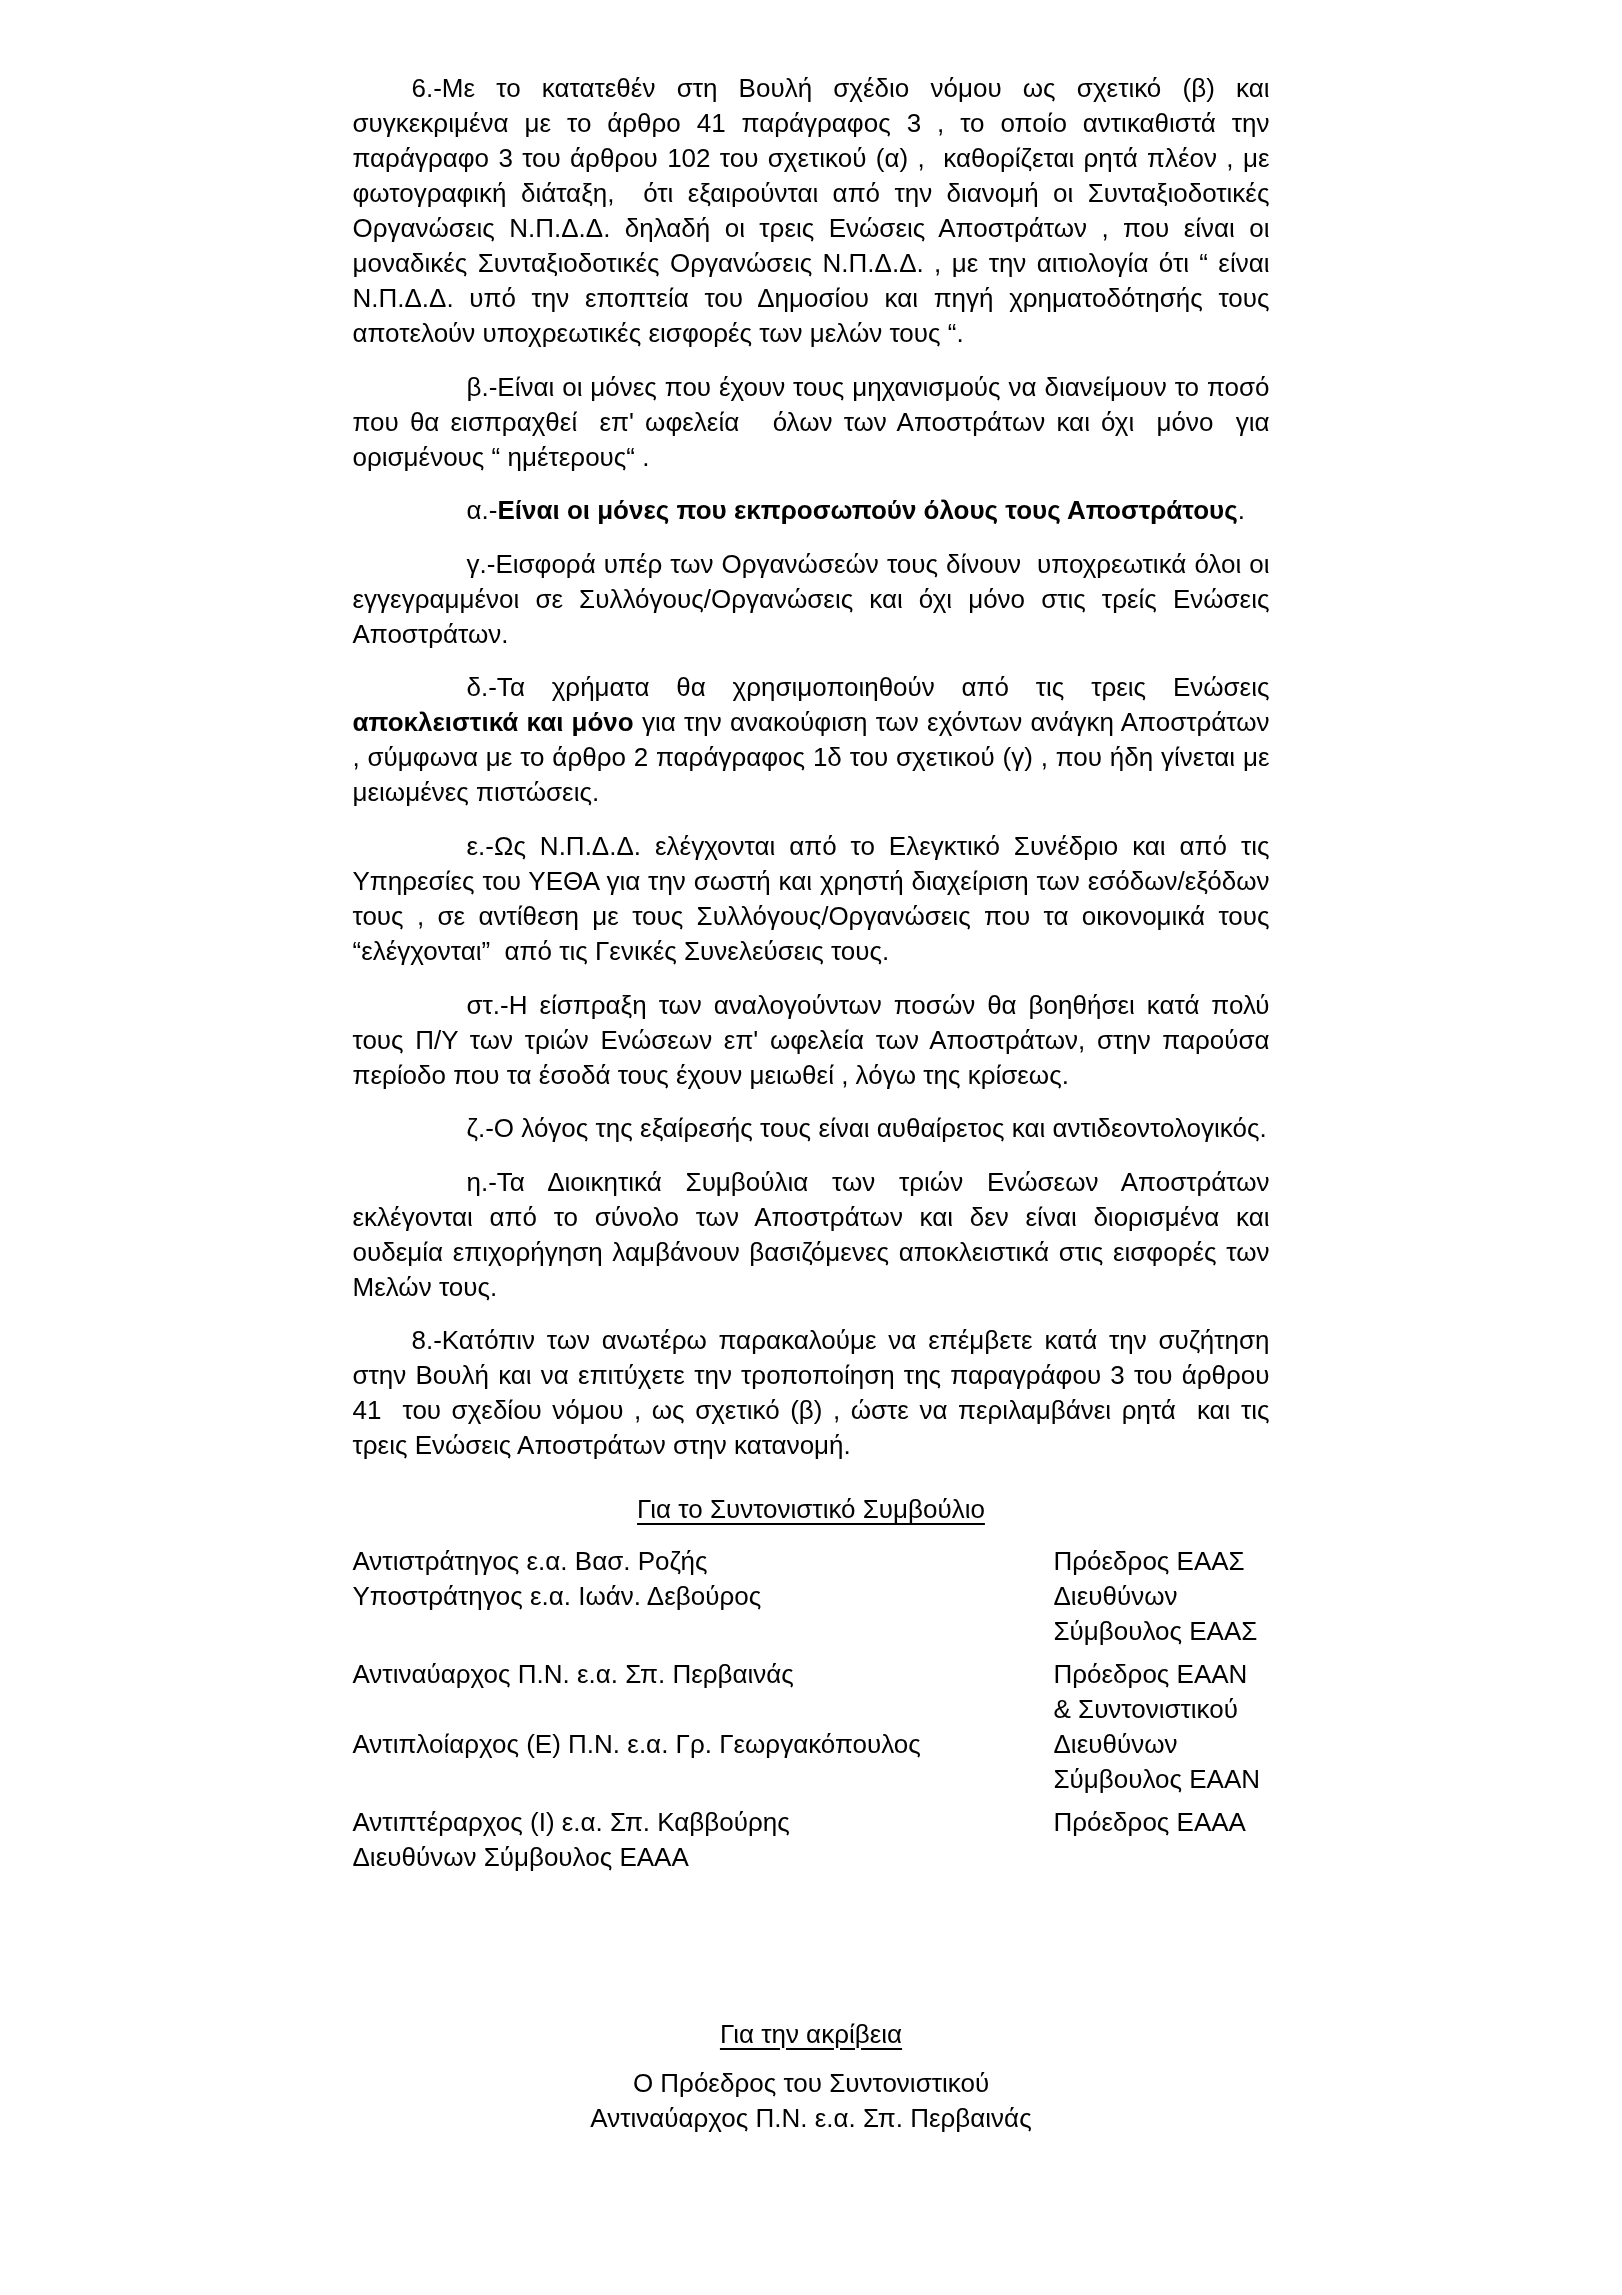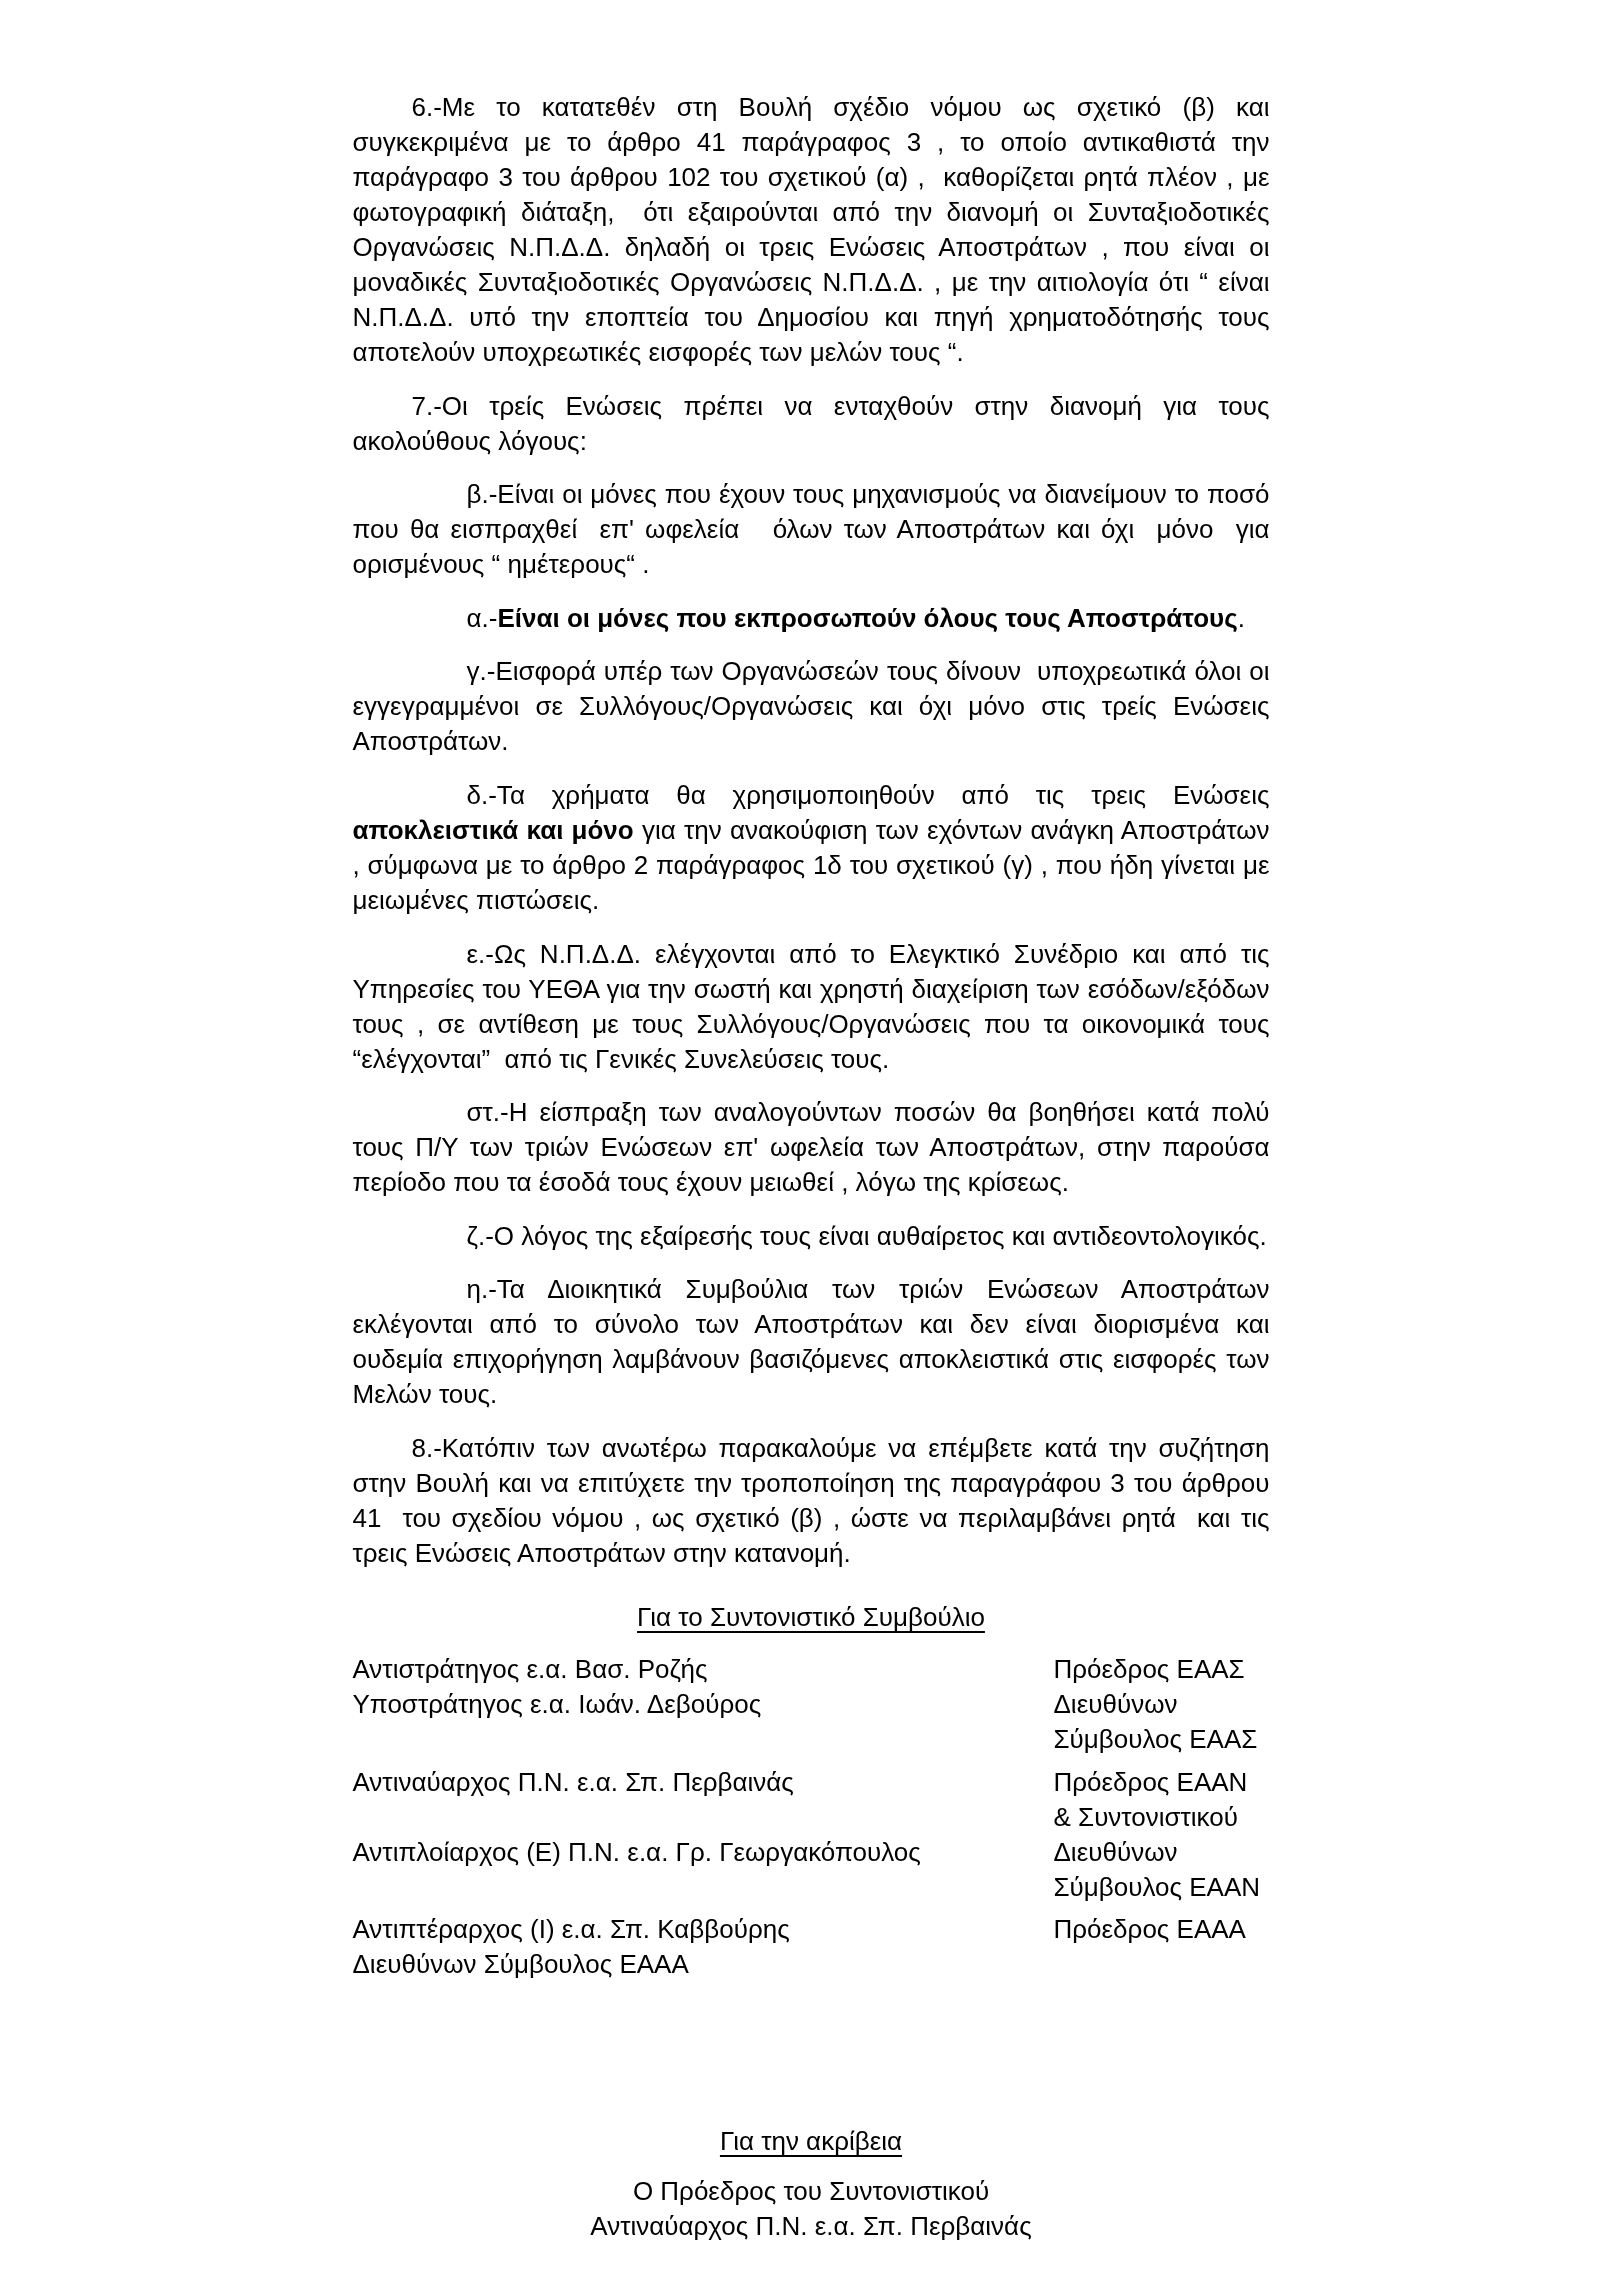--- a/index.html
+++ b/index.html
@@ -7,21 +7,21 @@
     position: relative;
     width: 1407px;
     height: 2295px;
     margin: 0 auto;
     background: #ffffff;
     color: #000000;
     font-family: "Liberation Sans", sans-serif;
     font-size: 26px;
     line-height: 35px;
     box-sizing: border-box;
-    padding: 90px 245px 0 245px;
+    padding: 71px 245px 0 245px;
     overflow: hidden;
   }
   .para {
     margin: 0 0 18.6px 0;
     text-align: justify;
   }
   .para.numbered { text-indent: 59px; }
   .para.lettered { text-indent: 114px; }
   .b { font-weight: bold; }
   .sig-heading {
@@ -44,21 +44,20 @@
   }
   .closing-heading { margin-bottom: 14.4px; }
   .closing-line { }
 </style>
 </head>
 <body>
 
 <div class="page">
   <div id="paragraphs">
       <p class="para numbered"><span>6.-Με το κατατεθέν στη Βουλή σχέδιο νόμου ως σχετικό (β) και συγκεκριμένα με το άρθρο 41 παράγραφος 3 , το οποίο αντικαθιστά την παράγραφο 3 του άρθρου 102 του σχετικού (α) ,&nbsp; καθορίζεται ρητά πλέον , με φωτογραφική διάταξη,&nbsp; ότι εξαιρούνται από την διανομή οι Συνταξιοδοτικές Οργανώσεις Ν.Π.Δ.Δ. δηλαδή οι τρεις Ενώσεις Αποστράτων , που είναι οι μοναδικές Συνταξιοδοτικές Οργανώσεις Ν.Π.Δ.Δ. , με την αιτιολογία ότι “ είναι Ν.Π.Δ.Δ. υπό την εποπτεία του Δημοσίου και πηγή χρηματοδότησής τους αποτελούν υποχρεωτικές εισφορές των μελών τους “.</span></p>
-      <p class="para numbered"><span>7.-Οι τρείς Ενώσεις πρέπει να ενταχθούν στην διανομή για τους ακολούθους λόγους:</span></p>
       <p class="para lettered"><span>β.-Είναι οι μόνες που έχουν τους μηχανισμούς να διανείμουν το ποσό που θα εισπραχθεί&nbsp; επ' ωφελεία&nbsp;&nbsp; όλων των Αποστράτων και όχι&nbsp; μόνο&nbsp; για ορισμένους “ ημέτερους“ .</span></p>
       <p class="para lettered"><span>α.-</span><span class="b">Είναι οι μόνες που εκπροσωπούν όλους τους Αποστράτους</span><span>.</span></p>
       <p class="para lettered"><span>γ.-Εισφορά υπέρ των Οργανώσεών τους δίνουν&nbsp; υποχρεωτικά όλοι οι εγγεγραμμένοι σε Συλλόγους/Οργανώσεις και όχι μόνο στις τρείς Ενώσεις Αποστράτων.</span></p>
       <p class="para lettered"><span>δ.-Τα χρήματα θα χρησιμοποιηθούν από τις τρεις Ενώσεις </span><span class="b">αποκλειστικά και μόνο</span><span> για την ανακούφιση των εχόντων ανάγκη Αποστράτων , σύμφωνα με το άρθρο 2 παράγραφος 1δ του σχετικού (γ) , που ήδη γίνεται με μειωμένες πιστώσεις.</span></p>
       <p class="para lettered"><span>ε.-Ως Ν.Π.Δ.Δ. ελέγχονται από το Ελεγκτικό Συνέδριο και από τις Υπηρεσίες του ΥΕΘΑ για την σωστή και χρηστή διαχείριση των εσόδων/εξόδων τους , σε αντίθεση με τους Συλλόγους/Οργανώσεις που τα οικονομικά τους “ελέγχονται”&nbsp; από τις Γενικές Συνελεύσεις τους.</span></p>
       <p class="para lettered"><span>στ.-Η είσπραξη των αναλογούντων ποσών θα βοηθήσει κατά πολύ τους Π/Υ των τριών Ενώσεων επ' ωφελεία των Αποστράτων, στην παρούσα περίοδο που τα έσοδά τους έχουν μειωθεί , λόγω της κρίσεως.</span></p>
       <p class="para lettered"><span>ζ.-Ο λόγος της εξαίρεσής τους είναι αυθαίρετος και αντιδεοντολογικός.</span></p>
       <p class="para lettered"><span>η.-Τα Διοικητικά Συμβούλια των τριών Ενώσεων Αποστράτων εκλέγονται από το σύνολο των Αποστράτων και δεν είναι διορισμένα και ουδεμία επιχορήγηση λαμβάνουν βασιζόμενες αποκλειστικά στις εισφορές των Μελών τους.</span></p>
       <p class="para numbered"><span>8.-Κατόπιν των ανωτέρω παρακαλούμε να επέμβετε κατά την συζήτηση στην Βουλή και να επιτύχετε την τροποποίηση της παραγράφου 3 του άρθρου 41&nbsp; του σχεδίου νόμου , ως σχετικό (β) , ώστε να περιλαμβάνει ρητά&nbsp; και τις τρεις Ενώσεις Αποστράτων στην κατανομή.</span></p>
     </div>

